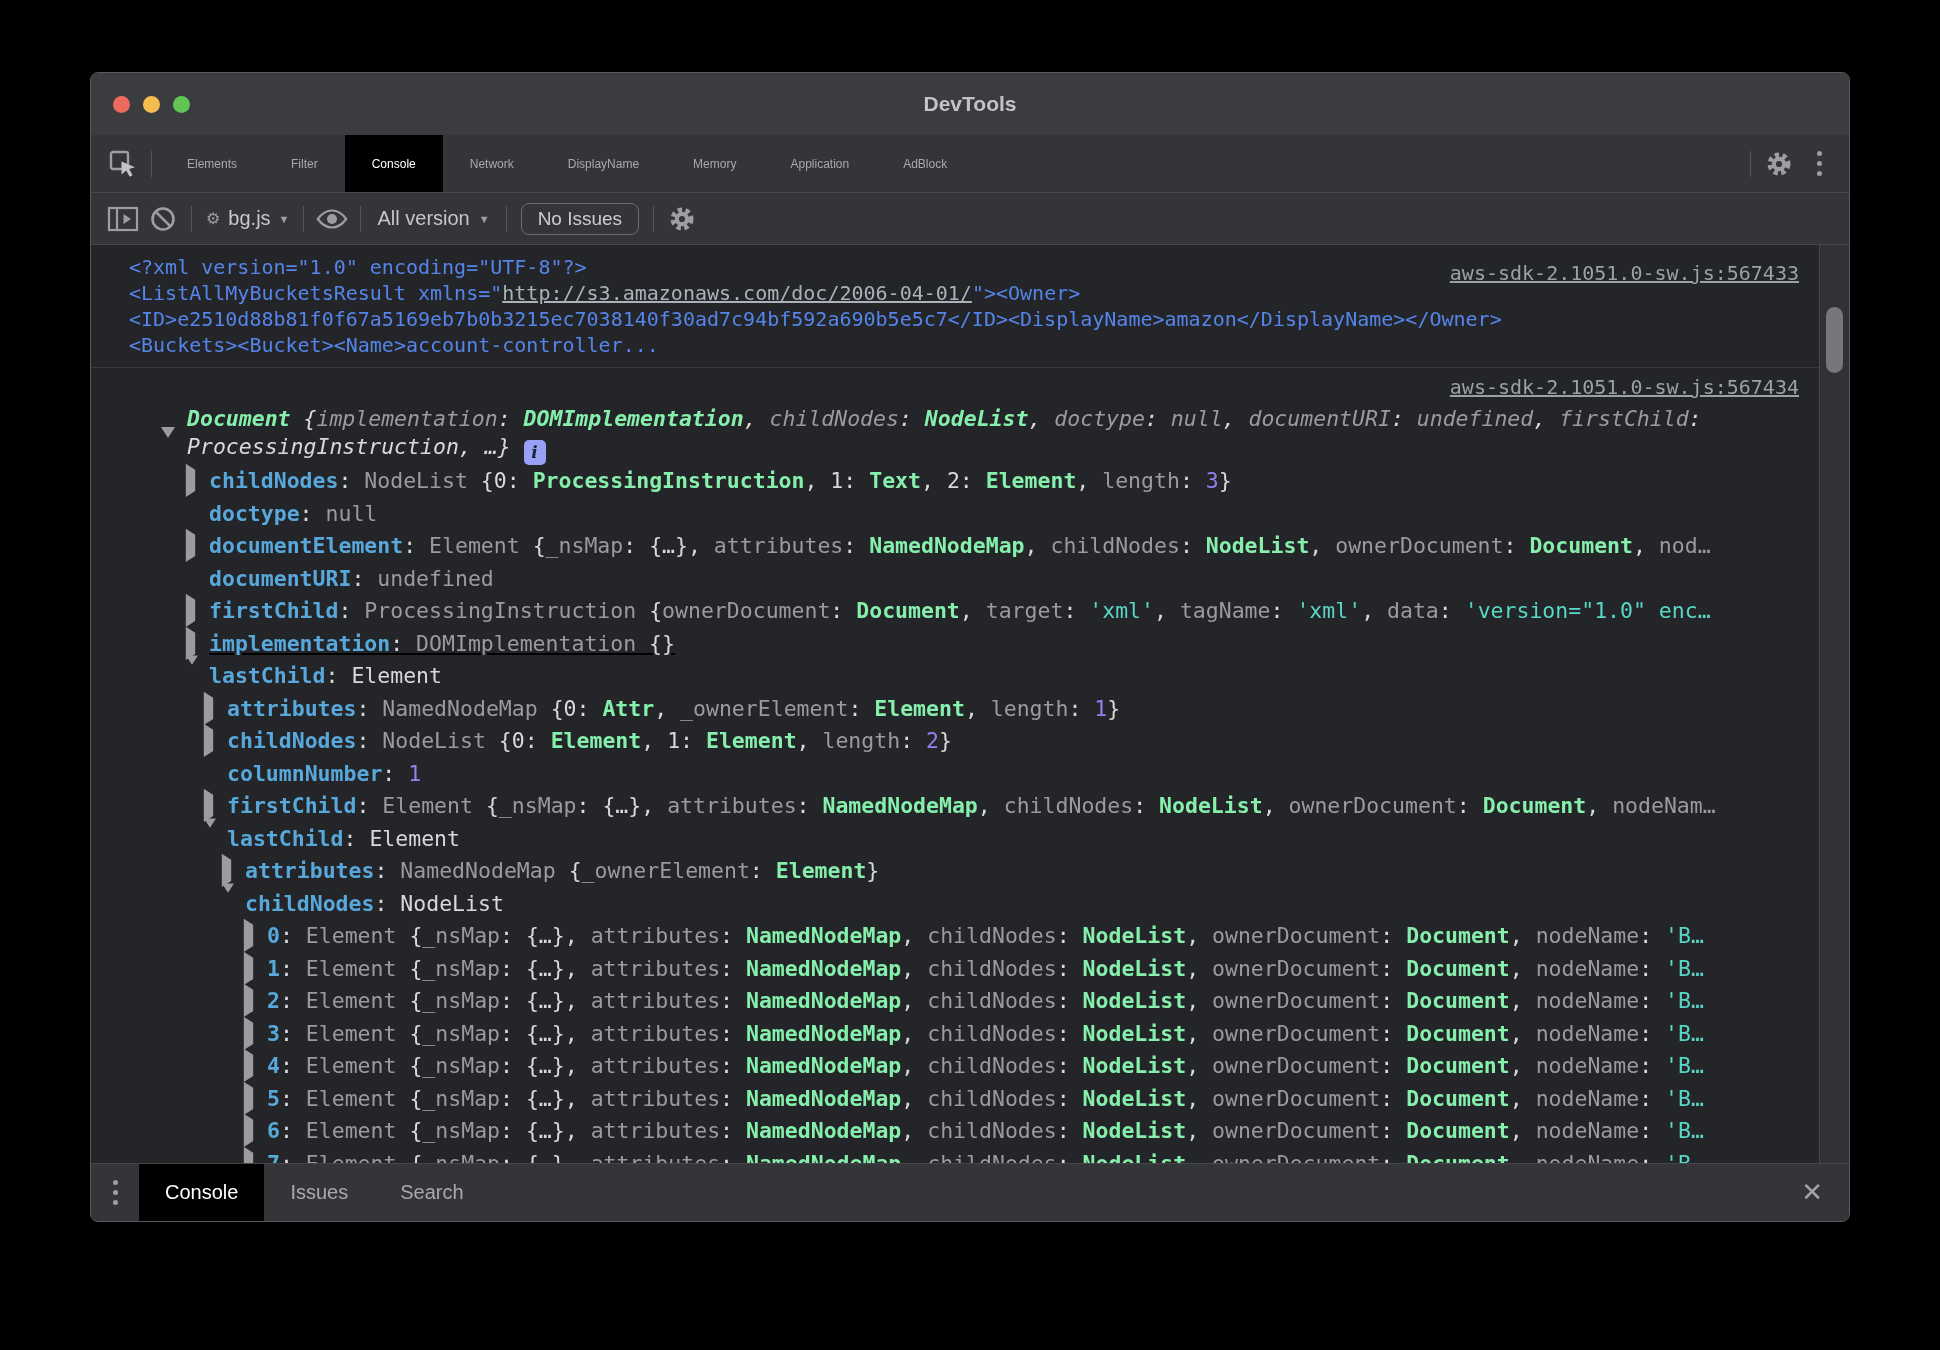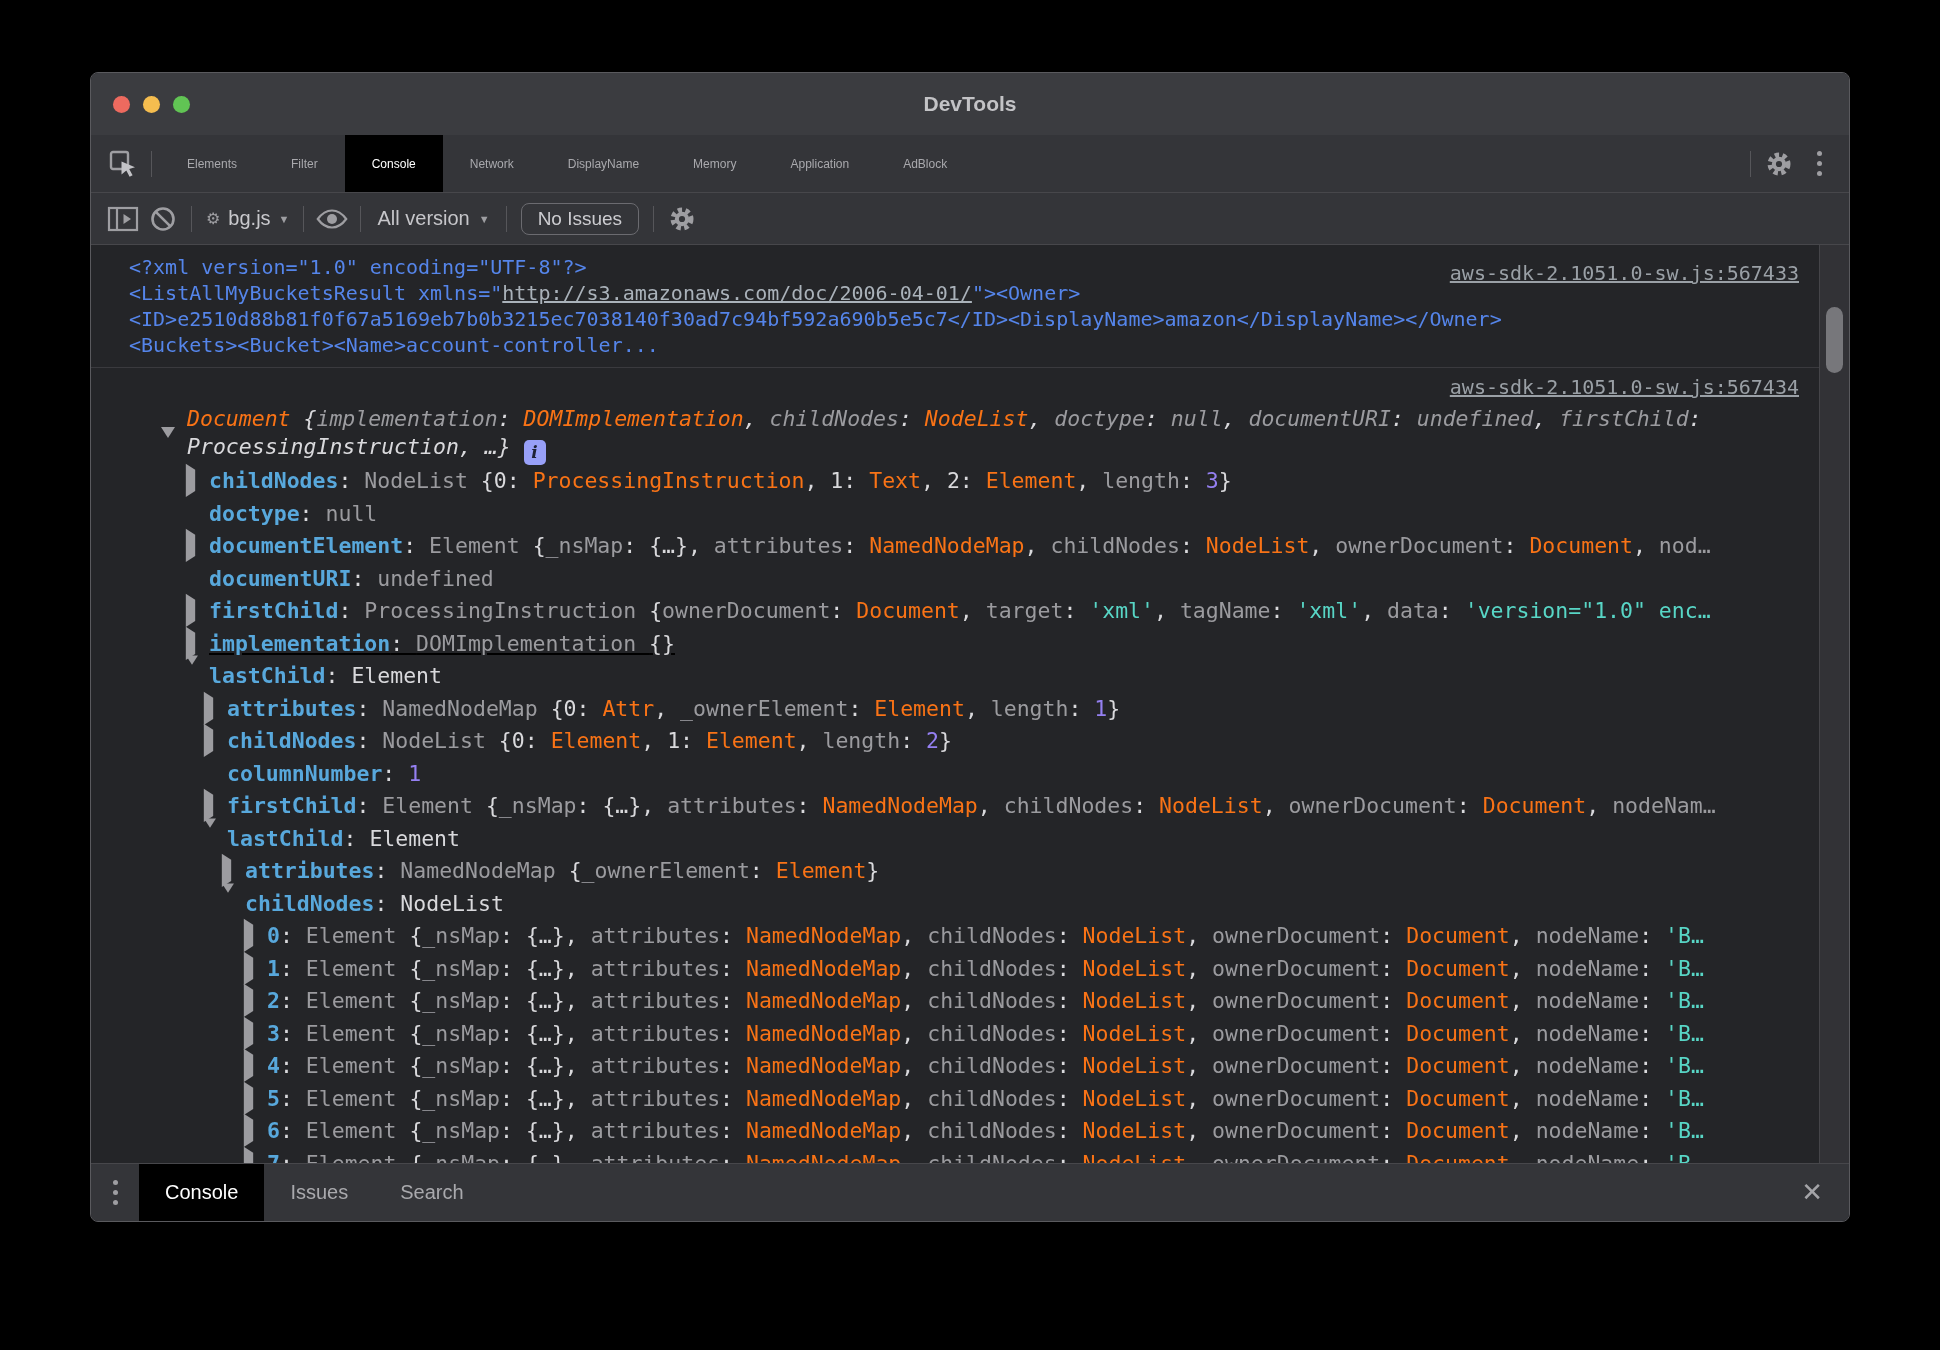--- a/index.html
+++ b/index.html
@@ -67,21 +67,21 @@
   .tri-r{width:0;height:0;border-left:11px solid #9c9ca0;border-top:7px solid transparent;border-bottom:7px solid transparent;}
   .badge{display:inline-flex;align-items:center;justify-content:center;width:22px;height:25px;
          border-radius:5px;background:var(--badge-bg);color:#1f2235;font-style:italic;font-weight:700;
          font-family:"DejaVu Serif",serif;font-size:17px;transform:translateY(4px);}
   .trow{position:relative;height:32.5px;line-height:32.5px;font-size:21.5px;white-space:pre;}
   .trow .arr{position:absolute;top:50%;transform:translateY(-50%) scale(0.85);}
   .tk-prop{color:var(--prop-blue);font-weight:700;}
   .tk-p{color:#d9d9dc;}
   .tk-key{color:#d9d9dc;}
   .tk-dim{color:#9b9b9f;}
-  .tk-clsb{color:#f97316;font-weight:400;}
+  .tk-clsb{color:#86efac;font-weight:700;}
   .tk-num{color:var(--num-purple);}
   .tk-str{color:var(--str-teal);}
   
   .drawer{height:58px;background:var(--bar-bg);border-top:1px solid #47474b;flex:none;
           display:flex;align-items:center;}
   .drawer .kebab{width:48px;}
   .dtab{height:100%;display:flex;align-items:center;padding:0 26px;color:var(--ui-text);font-size:20px;}
   .dtab.active{background:#000;color:#fff;}
   .drawer-close{margin-left:auto;padding:0 26px;color:#a4a4a8;font-size:26px;}
   svg{display:block;}

